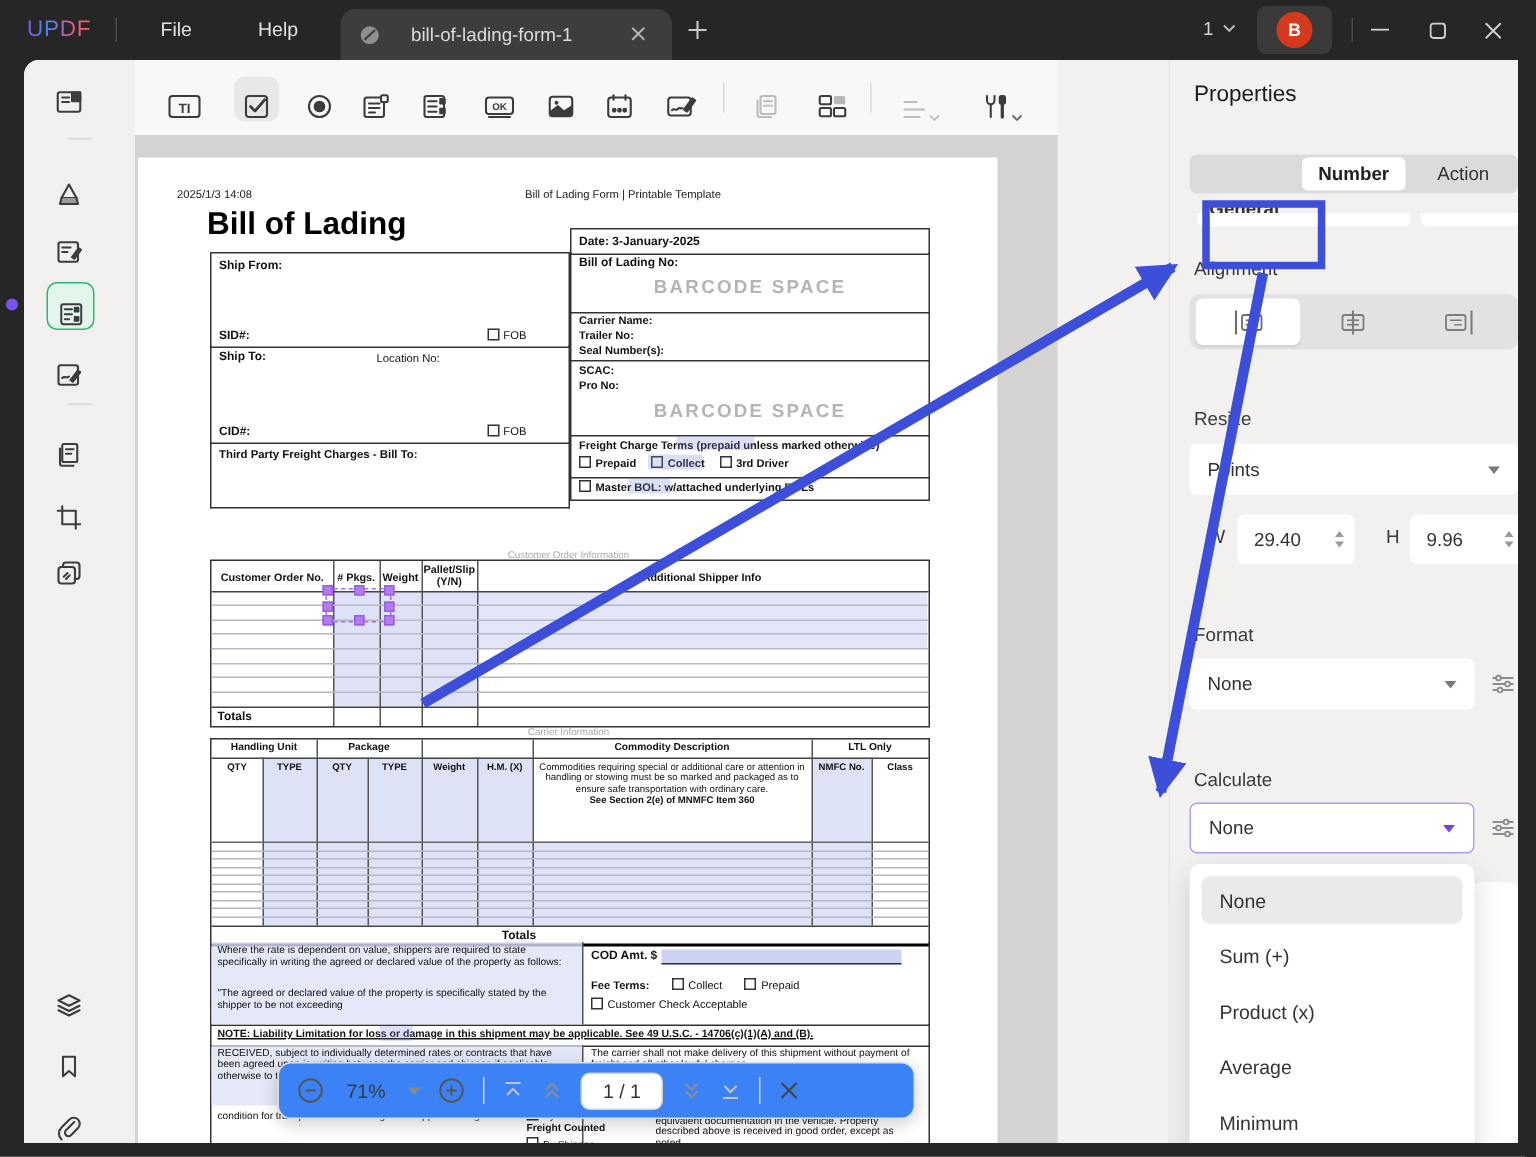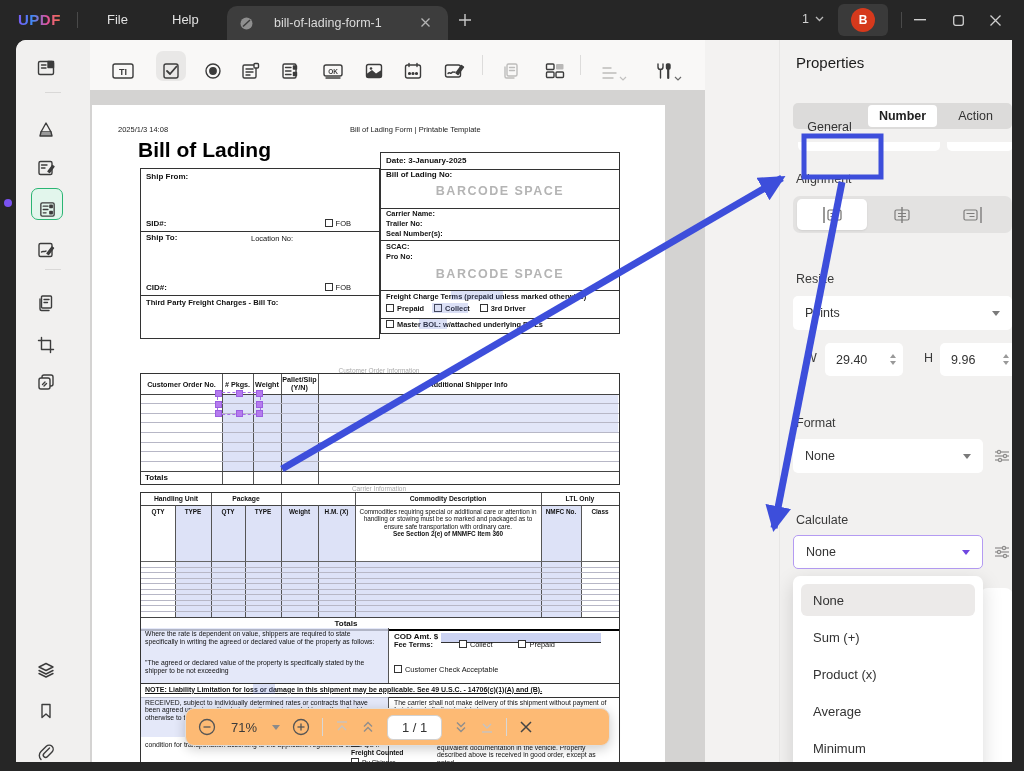--- a/index.html
+++ b/index.html
@@ -34,32 +34,32 @@
   .dn{font-size:7.5px;color:#111}
   .tiny{font-size:6.4px;color:#111}
   .cb{display:inline-block;width:6px;height:6px;border:1px solid #333;margin-right:3px;vertical-align:-1px;background:#fff}
   .dbx{border:1px solid #333}
   .barcode{font-weight:700;font-size:12.5px;color:#b4b4b4;letter-spacing:1.5px}
   .gridline{background:#b7b7c6;height:1px}
   .vline{background:#555;width:1px}
   .bluefld{background:#dde2f7}
   .pf{background:rgba(110,130,220,.25)}
   
-  #zoombar{left:95px;top:618px;width:425px;height:38px;background:#fdba74;border:1px solid #dfdedd;border-radius:9px;
+  #zoombar{left:95px;top:618px;width:425px;height:38px;background:#3b82f6;border:1px solid #dfdedd;border-radius:9px;
     box-shadow:0 3px 12px rgba(0,0,0,.2);display:flex;align-items:center;padding:16px 12px;box-sizing:border-box;gap:12px;z-index:6}
   
   #calcmenu{left:13px;top:536px;width:190px;background:#fff;border-radius:7px;box-shadow:0 6px 20px rgba(0,0,0,.15);z-index:12;padding:8px;box-sizing:border-box}
   .mitem{height:32px;display:flex;align-items:center;padding:0 12px;font-size:13px;color:#333;border-radius:6px;margin-bottom:5px}
   .handle{position:absolute;width:5px;height:5px;background:#b57bee;border:1px solid #9a5fe0}
 </style>
 </head>
 <body>
 
 <div class="a" id="titlebar">
-  <div class="a" style="left:18px;top:11px;font-size:15px;font-weight:700;letter-spacing:.5px;
+  <div class="a" style="left:18px;top:11px;font-size:15px;font-weight:400;letter-spacing:.5px;
        background:linear-gradient(90deg,#7b5bf5,#3f8af5,#e0519e,#f2724d);-webkit-background-clip:text;background-clip:text;color:transparent">UPDF</div>
   <div class="a" style="left:77px;top:12px;width:1px;height:16px;background:#4a4a4a"></div>
   <div class="a menu" style="left:107px;top:12px">File</div>
   <div class="a menu" style="left:172px;top:12px">Help</div>
 
   <div class="a fx" id="doctab">
     <svg class="a" style="left:12px;top:10px" width="15" height="15" viewBox="0 0 15 15">
       <circle cx="7.5" cy="7.5" r="6" fill="#8f8f8f"></circle>
         <line x1="4" y1="10.5" x2="11" y2="4" stroke="#3d3d3d" stroke-width="1.5"></line>
     </svg>
@@ -433,21 +433,21 @@
           <div class="a dl" style="left:150px;top:126px;width:110px;text-align:center;font-size:8px">Totals</div>
         </div>
 
         <div class="a dbx" style="left:48px;top:523px;width:478px;height:55px;border-top:none">
           <div class="a bluefld" style="left:0;top:0;width:247px;height:55px;opacity:.8"></div>
           <div class="a tiny" style="left:4px;top:2px;width:238px;line-height:7.6px;font-size:6.8px">Where the rate is dependent on value, shippers are required to state specifically in writing the agreed or declared value of the property as follows:</div>
           <div class="a tiny" style="left:4px;top:31px;width:238px;line-height:7.6px;font-size:6.8px">"The agreed or declared value of the property is specifically stated by the shipper to be not exceeding</div>
           <div class="a vline" style="left:247px;top:0;height:55px"></div>
           <div class="a dl" style="left:253px;top:4px;font-size:8px">COD Amt. $</div>
           <div class="a" style="left:300px;top:5px;width:160px;height:9px;background:#ccd3f2;border-bottom:1px solid #333"></div>
-          <div class="a dl fx" style="left:253px;top:12px;font-size:7.4px;gap:26px">
+          <div class="a dl fx" style="left:253px;top:24px;font-size:7.4px;gap:15px">
             <span>Fee Terms:</span>
             <span style="font-weight:400"><span class="cb"></span><span>Collect</span></span>
             <span style="font-weight:400"><span class="cb"></span><span>Prepaid</span></span>
           </div>
           <div class="a dn" style="left:253px;top:37px;font-size:7.4px"><span class="cb"></span><span>Customer Check Acceptable</span></div>
         </div>
         <div class="a dbx" style="left:48px;top:578px;width:478px;height:14px;border-top:none">
           <div class="a" style="left:4px;top:2.5px;font-size:7px;font-weight:700;text-decoration:underline">NOTE: Liability Limitation for loss or damage in this shipment may be applicable. See 49 U.S.C. - 14706(c)(1)(A) and (B).</div>
           <div class="a pf" style="left:112px;top:1px;width:22px;height:10px"></div>
         </div>
@@ -497,21 +497,21 @@
         <svg width="14" height="14" viewBox="0 0 14 14">
             <path d="M2,2 L12,12 M12,2 L2,12" stroke="#444" stroke-width="1.5"></path>
           </svg>
       </div>
     </div>
 
     <div class="a" id="props">
       <div class="a" style="left:16px;top:14px;font-size:15px;font-weight:400;color:#1b1b1b">Properties</div>
 
       <div class="a" style="left:13px;top:63px;width:219px;height:26px;background:#dcdbda;border-radius:5px">
-        <div class="a fx" style="left:0;top:4px;width:73px;height:40px;justify-content:center;font-size:12.5px;font-weight:400;color:#333">General</div>
+        <div class="a fx" style="left:0;top:16px;width:73px;height:40px;justify-content:center;font-size:12.5px;font-weight:700;color:#333">General</div>
         <div class="a fx" style="left:75px;top:2px;width:69px;height:22px;justify-content:center;background:#fff;border-radius:4px;font-size:12.5px;font-weight:700;color:#222">Number</div>
         <div class="a fx" style="left:146px;top:0;width:73px;height:26px;justify-content:center;font-size:12.5px;font-weight:400;color:#333">Action</div>
       </div>
 
       <div class="a" style="left:18px;top:102px;width:142px;height:9px;background:#fff;border-radius:0 0 5px 5px"></div>
       <div class="a" style="left:167px;top:102px;width:66px;height:9px;background:#fff;border-radius:0 0 5px 5px"></div>
 
       <div class="a plabel" style="left:16px;top:132px">Alignment</div>
       <div class="a" style="left:13px;top:156px;width:219px;height:37px;background:#e3e2e1;border-radius:7px">
         <div class="a fx" style="left:4px;top:3px;width:70px;height:31px;background:#fff;border-radius:5px;justify-content:center;box-shadow:0 1px 2px rgba(0,0,0,.08)">

